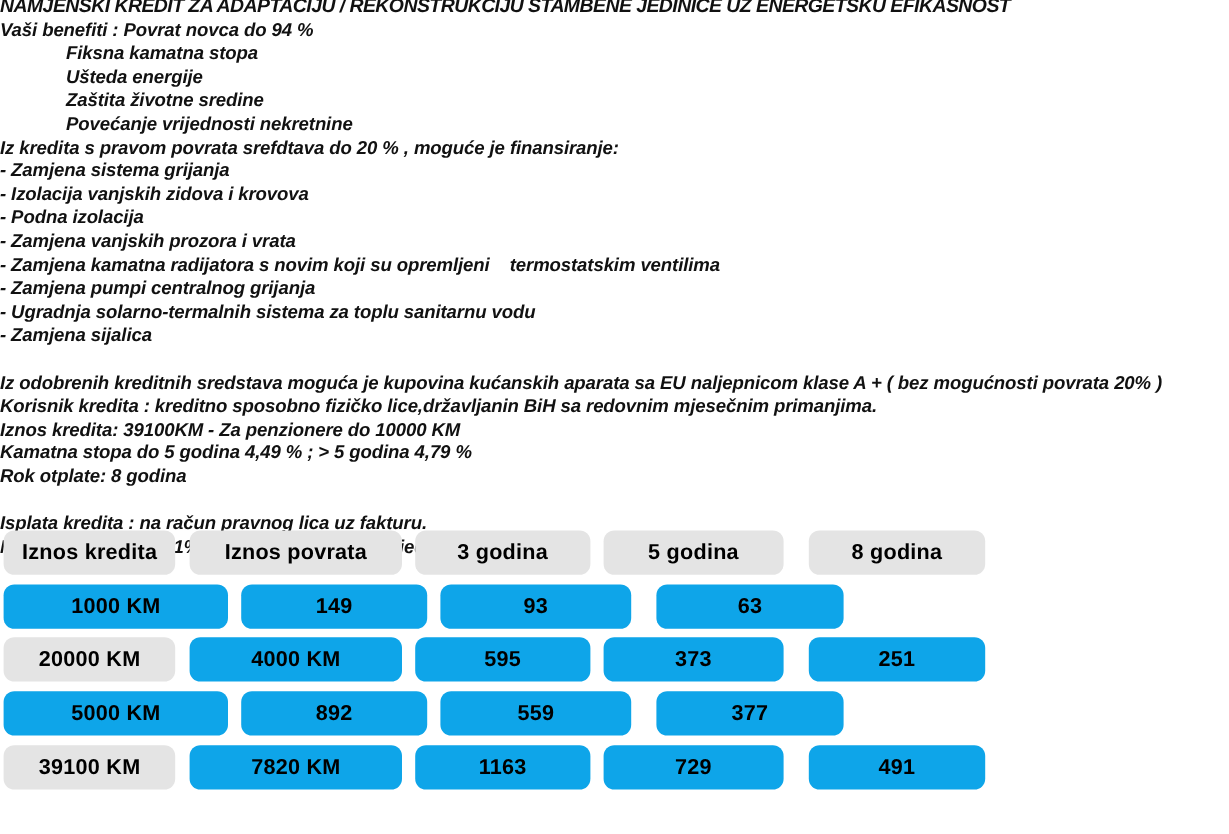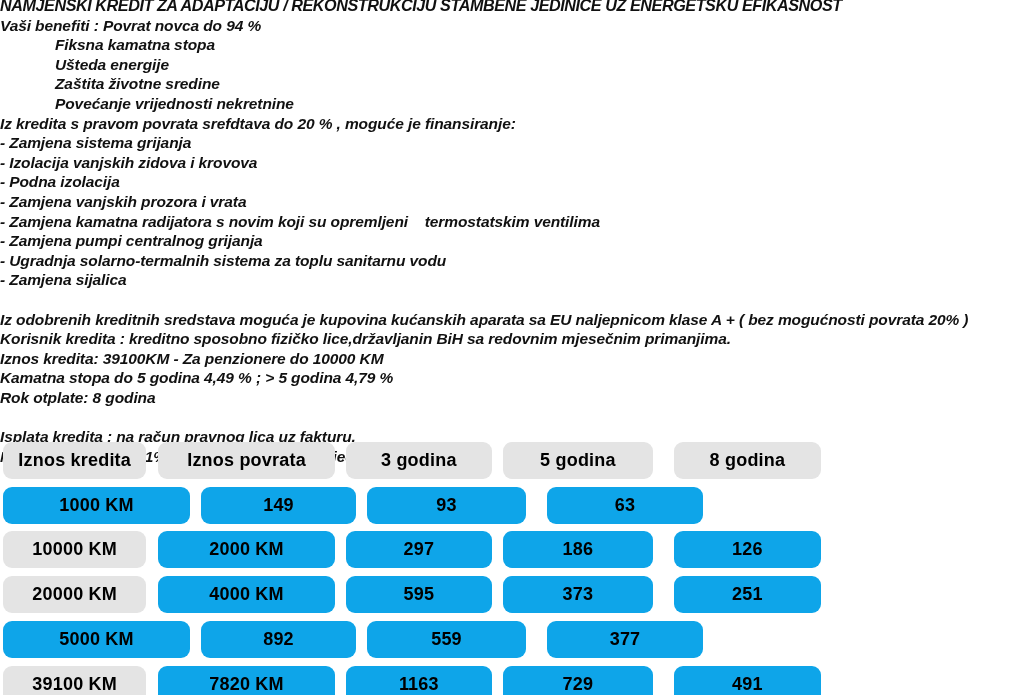--- a/index.html
+++ b/index.html
@@ -151,27 +151,20 @@
       <div class="cell c4 gray">8 godina</div>
     </div>
 
     <div class="row">
       <div class="cell c1 yellow">1000 KM</div>
       <div class="cell c2 yellow">149</div>
       <div class="cell c3 yellow">93</div>
       <div class="cell c4 yellow">63</div>
     </div>
 
-    <div class="row">
-      <div class="cell c0 gray">10000 KM</div>
-      <div class="cell c1 yellow">2000 KM</div>
-      <div class="cell c2 yellow">297</div>
-      <div class="cell c3 yellow">186</div>
-      <div class="cell c4 yellow">126</div>
-    </div>
 
     <div class="row">
       <div class="cell c0 gray">20000 KM</div>
       <div class="cell c1 yellow">4000 KM</div>
       <div class="cell c2 yellow">595</div>
       <div class="cell c3 yellow">373</div>
       <div class="cell c4 yellow">251</div>
     </div>
 
     <div class="row">

